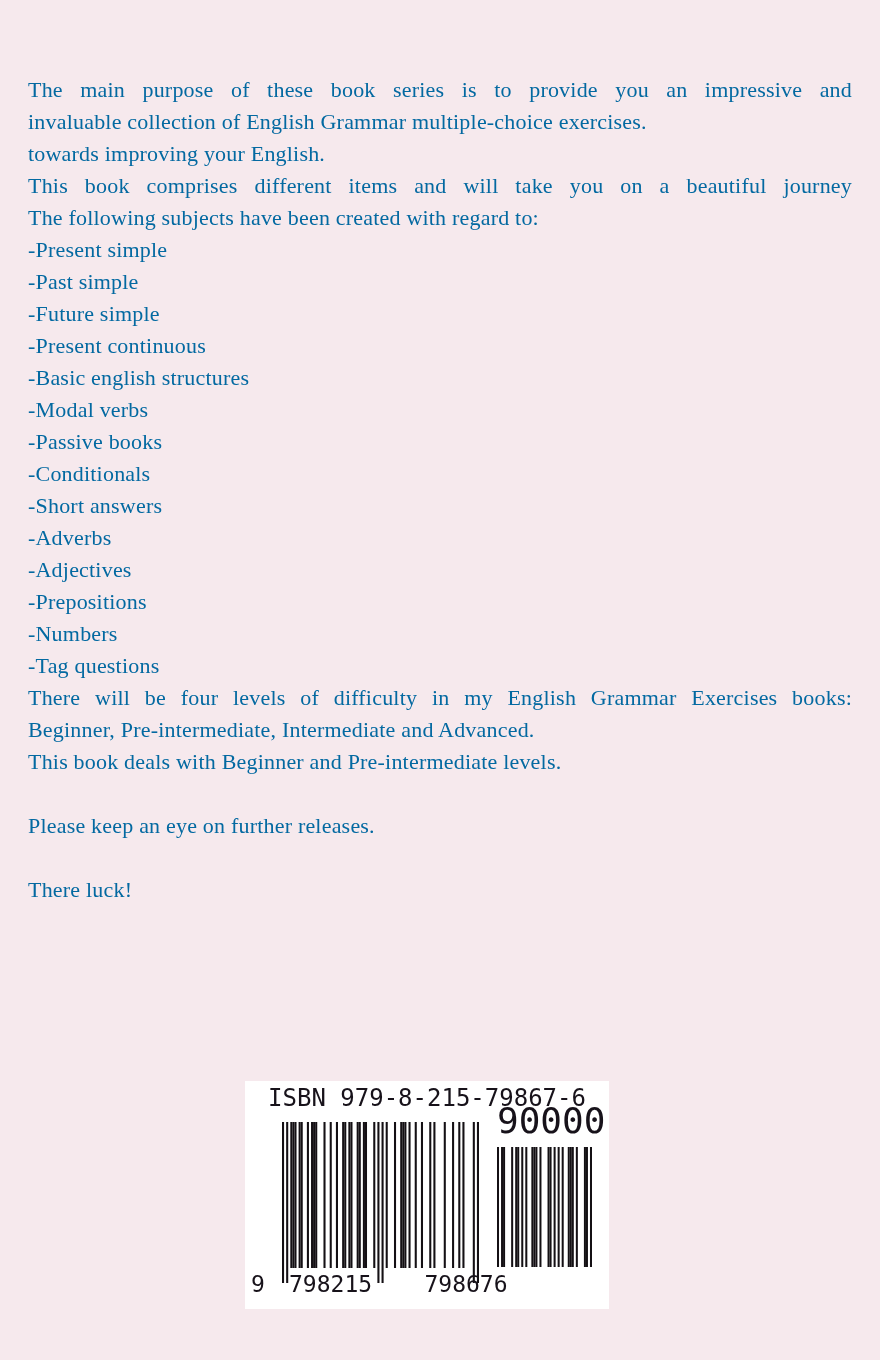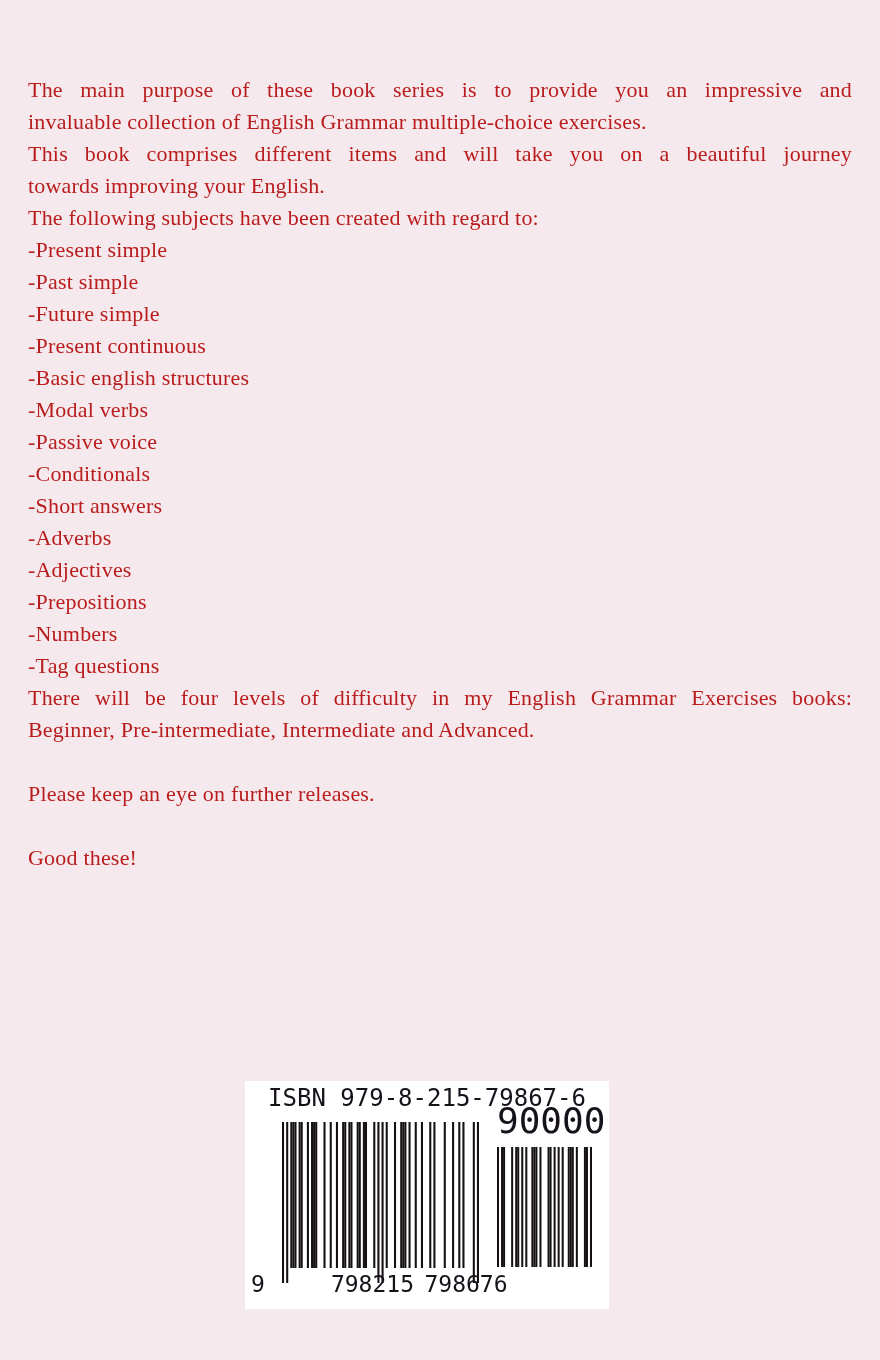--- a/index.html
+++ b/index.html
@@ -10,21 +10,21 @@
     position: relative;
     overflow: hidden;
   }
   .page { position: absolute; inset: 0; }
   .body-text {
     position: absolute;
     left: 28px; top: 74px;
     width: 824px;
     font-size: 22px;
     line-height: 32px;
-    color: #b91c1c;
+    color: #0369a1;
     letter-spacing: 0.2px;
   }
   .line { min-height: 32px; }
   .line.justified {
     text-align: justify;
     text-align-last: justify;
   }
   .barcode-box {
     position: absolute;
     left: 245px; top: 1081px;
@@ -51,54 +51,55 @@
   .supp-svg {
     position: absolute; left: 252px; top: 66px;
     width: 95px; height: 120px;
   }
   .bar { fill: #141014; }
   .hr {
     position: absolute; top: 190px;
     font-size: 23px;
   }
   .hr-9  { left: 6px; }
-  .hr-g1 { left: 44px;  width: 88px; text-align: right; margin-left: 37px; }
+  .hr-g1 { left: 44px;  width: 88px; text-align: left; }
   .hr-g2 { left: 141px; width: 88px; text-align: center; margin-left: 36px; }
 </style>
 </head>
 <body>
 
 <div class="page">
 
   <div class="body-text">
       <div class="line justified">The main purpose of these book series is to provide you an impressive and</div>
       <div class="line">invaluable collection of English Grammar multiple-choice exercises.</div>
+      <div class="line">towards improving your English.</div>
       <div class="line justified">This book comprises different items and will take you on a beautiful journey</div>
-      <div class="line">towards improving your English.</div>
       <div class="line">The following subjects have been created with regard to:</div>
       <div class="line">-Present simple</div>
       <div class="line">-Past simple</div>
       <div class="line">-Future simple</div>
       <div class="line">-Present continuous</div>
       <div class="line">-Basic english structures</div>
       <div class="line">-Modal verbs</div>
-      <div class="line">-Passive voice</div>
+      <div class="line">-Passive books</div>
       <div class="line">-Conditionals</div>
       <div class="line">-Short answers</div>
       <div class="line">-Adverbs</div>
       <div class="line">-Adjectives</div>
       <div class="line">-Prepositions</div>
       <div class="line">-Numbers</div>
       <div class="line">-Tag questions</div>
       <div class="line justified">There will be four levels of difficulty in my English Grammar Exercises books:</div>
       <div class="line">Beginner, Pre-intermediate, Intermediate and Advanced.</div>
+      <div class="line">This book deals with Beginner and Pre-intermediate levels.</div>
       <div class="line">&nbsp;</div>
       <div class="line">Please keep an eye on further releases.</div>
       <div class="line">&nbsp;</div>
-      <div class="line">Good these!</div>
+      <div class="line">There luck!</div>
     </div>
 
   <div class="barcode-box">
     <div class="isbn-label mono">ISBN 979-8-215-79867-6</div>
 
     <div class="supp-label mono">90000</div>
 
     <svg class="ean13-svg" viewBox="0 0 95 161" preserveAspectRatio="none">
         <rect x="0" y="0" width="1" height="161" class="bar"></rect>
         <rect x="2" y="0" width="1" height="161" class="bar"></rect>

